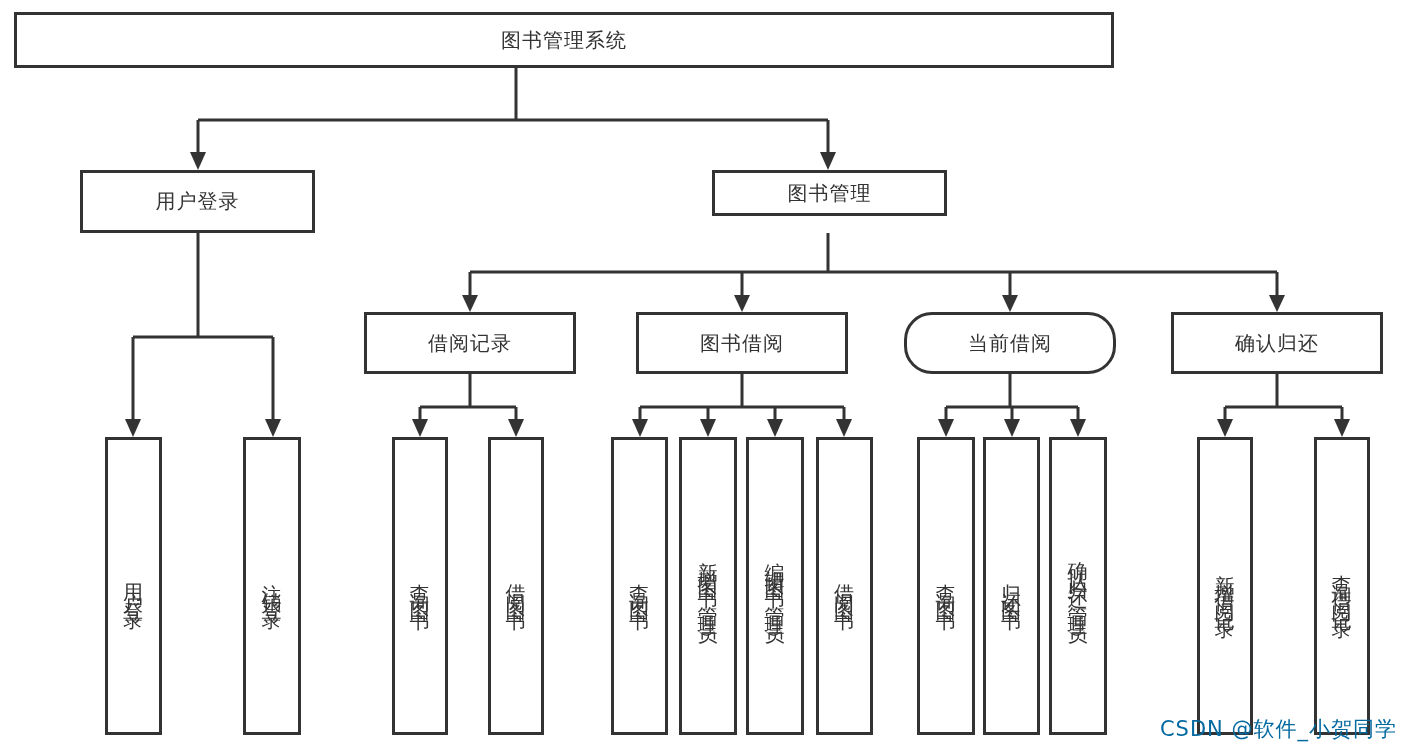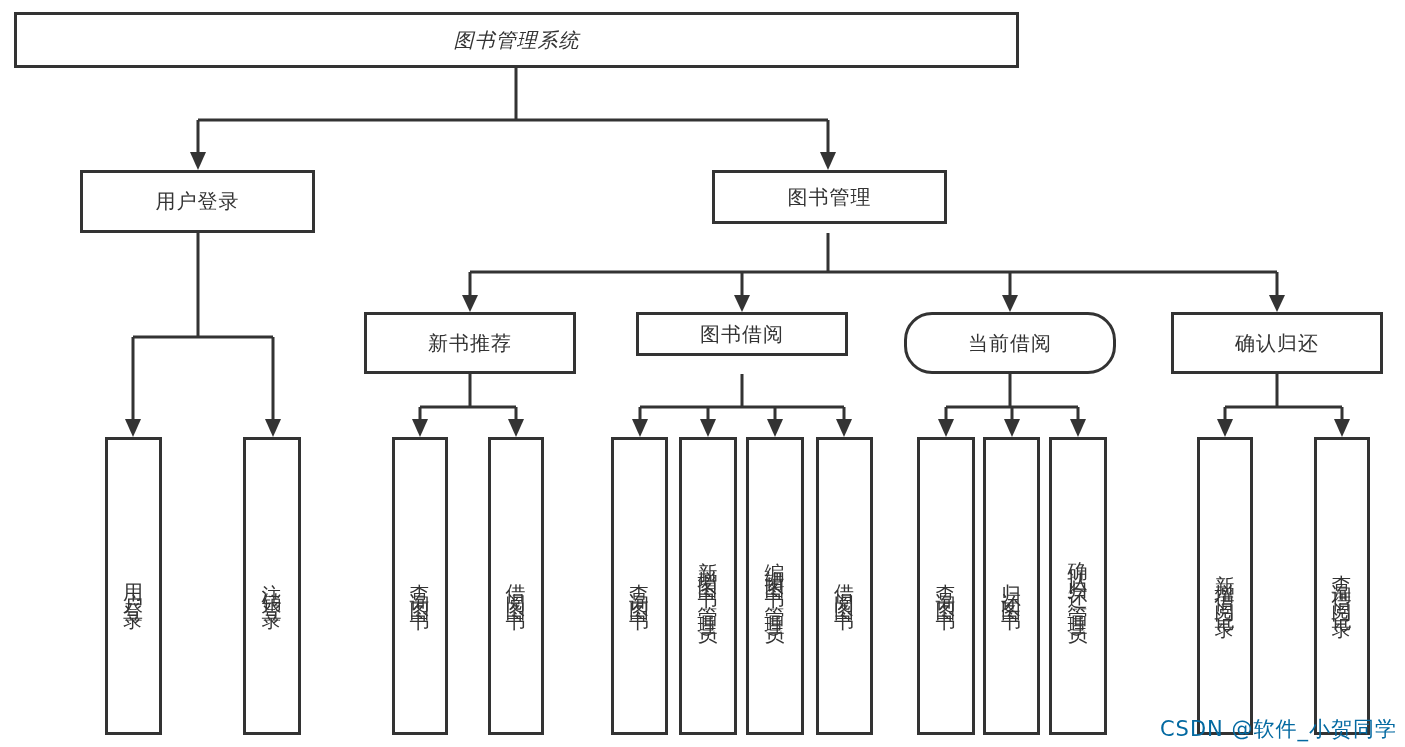--- a/index.html
+++ b/index.html
@@ -29,25 +29,25 @@
   .box.h { font-size: 20px; letter-spacing: 1px; }
   .box.v span.vtext {
     writing-mode: vertical-rl;
     text-orientation: mixed;
     font-size: 20px;
     letter-spacing: 9px;
     line-height: 1;
     white-space: nowrap;
   }
   
-  .n-root            { left: 14px;   top: 12px;  width: 1005px; height: 56px; font-style: italic; }
+  .n-root            { left: 14px;   top: 12px;  width: 1100px; height: 56px; }
   .n-user-login      { left: 80px;   top: 170px; width: 235px;  height: 63px; }
-  .n-book-mgmt       { left: 712px;  top: 170px; width: 235px;  height: 54px; }
+  .n-book-mgmt       { left: 712px;  top: 170px; width: 235px;  height: 46px; }
   .n-new-book        { left: 364px;  top: 312px; width: 212px;  height: 62px; }
-  .n-book-borrow     { left: 636px;  top: 312px; width: 212px;  height: 44px; }
+  .n-book-borrow     { left: 636px;  top: 312px; width: 212px;  height: 62px; }
   .n-current-borrow  { left: 904px;  top: 312px; width: 212px;  height: 62px; border-radius: 28px; }
   .n-borrow-records  { left: 1171px; top: 312px; width: 212px;  height: 62px; }
   .leaf { top: 437px; height: 298px; }
   .l-ul-login    { left: 105px;  width: 57px; }
   .l-ul-logout   { left: 243px;  width: 58px; }
   .l-nb-query    { left: 392px;  width: 56px; }
   .l-nb-borrow   { left: 488px;  width: 56px; }
   .l-bb-query    { left: 611px;  width: 57px; }
   .l-bb-add      { left: 679px;  width: 58px; }
   .l-bb-edit     { left: 746px;  width: 58px; }
@@ -117,21 +117,21 @@
   </div>
 
   <div class="box h n-user-login">
     <span>用户登录</span>
   </div>
   <div class="box h n-book-mgmt">
     <span>图书管理</span>
   </div>
 
   <div class="box h n-new-book">
-    <span>新书推荐</span>
+    <span>借阅记录</span>
   </div>
   <div class="box h n-book-borrow">
     <span>图书借阅</span>
   </div>
   <div class="box h n-current-borrow">
     <span>当前借阅</span>
   </div>
   <div class="box h n-borrow-records">
     <span>确认归还</span>
   </div>

